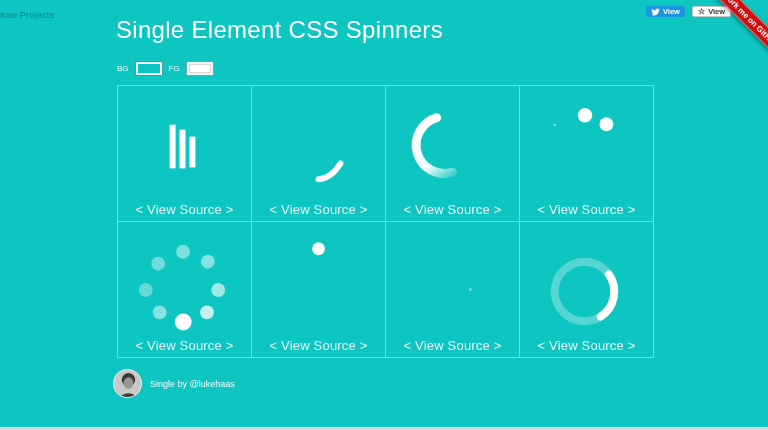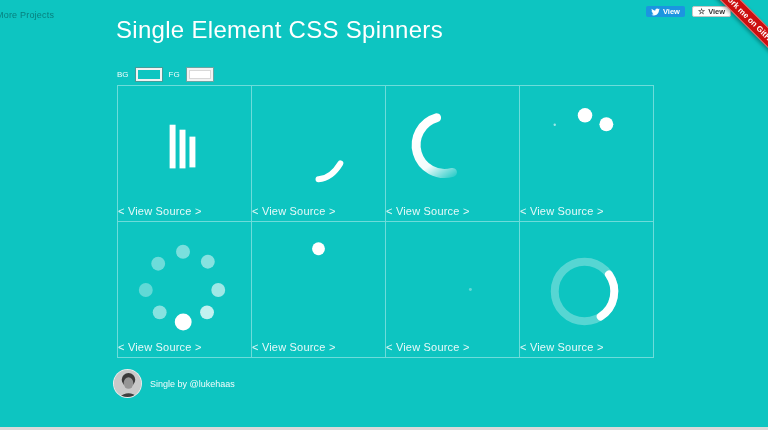--- a/index.html
+++ b/index.html
@@ -16,21 +16,21 @@
     letter-spacing:0.2px; cursor:pointer;
   }
   
   .title {
     position:absolute; left:116px; top:16px;
     font-size:24px; font-weight:300; color:#ffffff; letter-spacing:0.3px;
     white-space:nowrap;
   }
   
   .controls {
-    position:absolute; left:117px; top:68px;
+    position:absolute; left:117px; top:62px;
     display:flex; align-items:center; gap:7px;
   }
   .ctl-label { font-size:8px; color:#ffffff; opacity:0.95; }
   .swatch {
     width:26px; height:13px; border:2px solid #f2f2f2;
     box-shadow:0 0 0 1px rgba(120,120,120,0.55); cursor:pointer;
   }
   .swatch.bg { background:#0dc5c1; }
   .swatch.fg { background:#ffffff; box-shadow:0 0 0 1px rgba(150,150,150,0.7), inset 0 0 0 1px #d8d8d8; }
   
@@ -70,21 +70,21 @@
     border-left:1px solid rgba(255,255,255,0.40);
   }
   .cell {
     position:relative;
     border-right:1px solid rgba(255,255,255,0.40);
     border-bottom:1px solid rgba(255,255,255,0.40);
   }
   .cell svg.spinner { position:absolute; left:0; top:0; width:100%; height:100%; }
   .view-source {
     position:absolute; left:0; right:0; bottom:4px;
-    text-align:left; font-size:11px; color:rgba(255,255,255,0.9);
+    text-align:center; font-size:13px; color:rgba(255,255,255,0.9);
     text-decoration:none; cursor:pointer; letter-spacing:0.2px;
   }
   
   .footer {
     position:absolute; left:113px; top:369px;
     display:flex; align-items:center; gap:8px;
   }
   .avatar {
     width:29px; height:29px; border-radius:50%; overflow:hidden;
     border:1px solid rgba(255,255,255,0.65); background:#c9c9c9; cursor:pointer;

